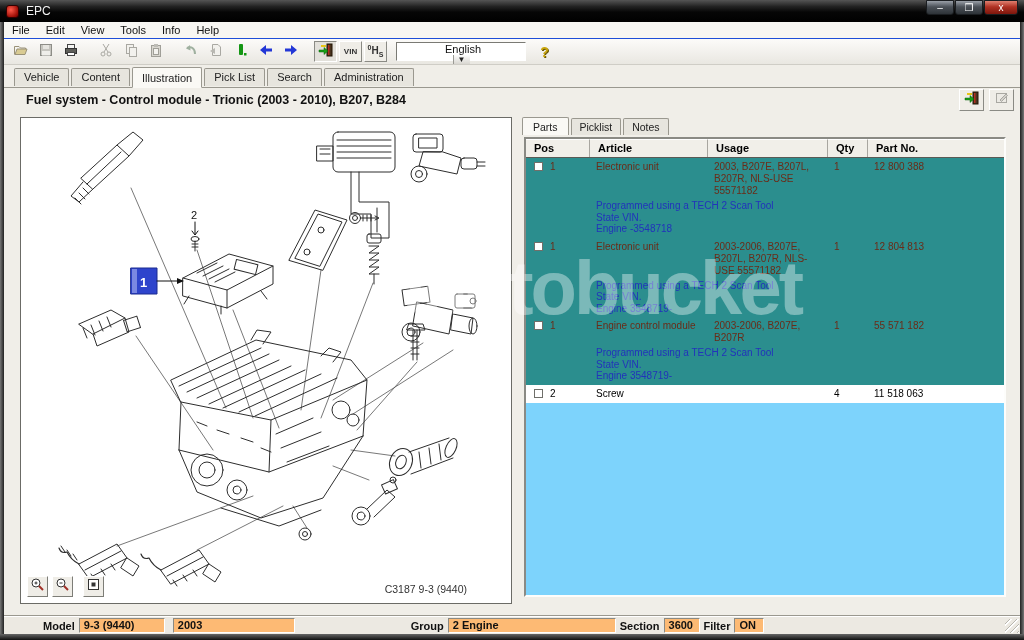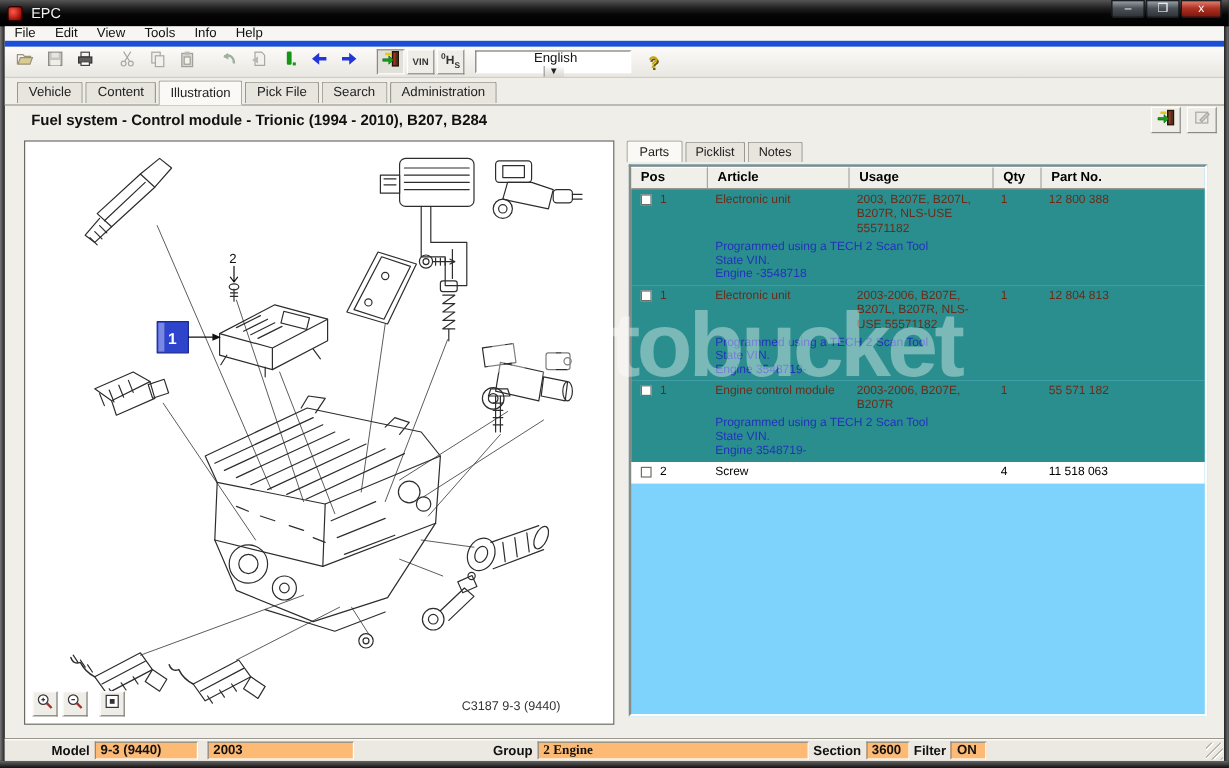--- a/index.html
+++ b/index.html
@@ -20,21 +20,21 @@
 
   .frame { position:absolute; left:4px; top:22px; width:1016px; height:612px; background:#f0eee8; }
   .bottom-edge { position:absolute; left:0; bottom:0; width:1024px; height:6px;
     background:linear-gradient(#666, #111); }
   .side-edge { position:absolute; top:22px; width:4px; height:612px; background:linear-gradient(90deg,#777,#222); }
   .side-edge.right { right:0; background:linear-gradient(90deg,#222,#777); }
   .side-edge.left { left:0; }
 
   
   .menubar { position:absolute; left:0; top:0; width:100%; height:17px; background:#f7f6f2;
-    display:flex; align-items:center; font-size:11px; border-bottom:5px solid #1d4ed8; }
+    display:flex; align-items:center; font-size:11px; border-bottom:1px solid #1d4ed8; }
   .menu-item { padding:1px 8px; color:#111; }
 
   .toolbar { position:absolute; left:0; top:17px; width:100%; height:26px;
     background:linear-gradient(#fcfbf9,#e9e7e1); display:flex; align-items:center; padding-left:4px;
     border-bottom:1px solid #cfcdc6; }
   .tbtn { width:23px; height:21px; display:flex; align-items:center; justify-content:center; margin:0 1px; }
   .tbtn.raised { border:1px solid; border-color:#fff #8a8a84 #8a8a84 #fff; background:#efede7; }
   .tbtn.pressed { border:1px solid; border-color:#8a8a84 #fff #fff #8a8a84; background:#e2e0da; }
   .tgap { width:10px; }
   .vin-label { font-size:8px; font-weight:bold; color:#333; letter-spacing:0; }
@@ -236,27 +236,27 @@
     </div>
     <div class="tbtn">
         <span class="help-q">?</span>
       </div>
   </div>
 
   <div class="tabstrip">
     <div class="tab">Vehicle</div>
     <div class="tab">Content</div>
     <div class="tab active">Illustration</div>
-    <div class="tab">Pick File</div>
+    <div class="tab">Pick List</div>
     <div class="tab">Search</div>
     <div class="tab">Administration</div>
   </div>
 
   <div class="pagetitle-row">
-    <div class="pagetitle">Fuel system - Control module - Trionic   (1994 - 2010), B207, B284</div>
+    <div class="pagetitle">Fuel system - Control module - Trionic   (2003 - 2010), B207, B284</div>
     <div class="pt-btn" style="right:36px;">
       <span>
         <svg width="16" height="16">
             <rect x="9" y="2" width="5" height="12" fill="#4a3420" stroke="#221505"></rect>
             <rect x="10" y="3" width="1.5" height="10" fill="#b03020"></rect>
             <path d="M1 8 H6 V5.5 L10 9 L6 12.5 V10 H1 Z" fill="#18a018" stroke="#0a600a" stroke-width="0.5"></path>
             <path d="M3 4 H8" stroke="#e8c516" stroke-width="2"></path>
           </svg>
       </span>
       </div>
@@ -537,21 +537,21 @@
           </div>
         </div>
     </div>
   </div>
 
   <div class="statusbar">
     <span class="sb-label" style="margin-left:6px;padding-left:33px;">Model</span>
     <span class="sb-field" style="width:86px;">9-3 (9440)</span>
     <span class="sb-field" style="width:122px; margin-left:8px;">2003</span>
     <span class="sb-label" style="margin-left:116px;">Group</span>
-    <span class="sb-field" style="width:226px;font-family:Liberation Serif, serif;">2 Engine</span>
+    <span class="sb-field" style="width:168px;">2 Engine</span>
     <span class="sb-label">Section</span>
     <span class="sb-field" style="width:36px;">3600</span>
     <span class="sb-label">Filter</span>
     <span class="sb-field" style="width:30px;">ON</span>
     <span class="grip"></span>
   </div>
 
 </div>
 
 <div class="watermark">photobucket</div>

